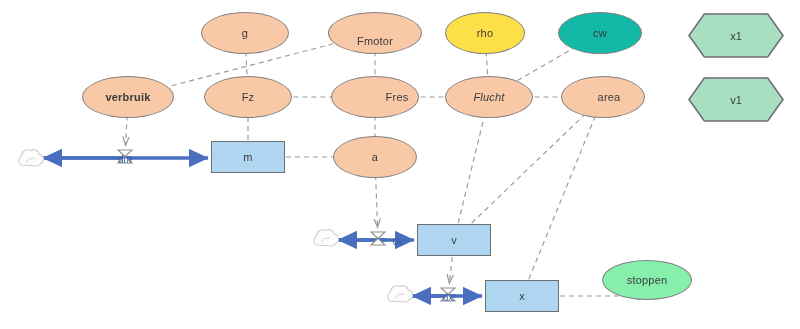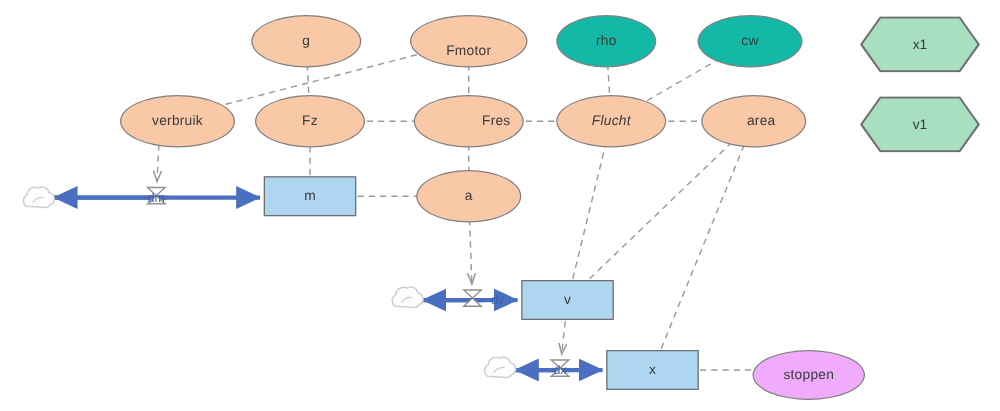--- a/index.html
+++ b/index.html
@@ -99,45 +99,45 @@
       </g>
   </svg>
 
   <div id="aux-layer">
       <div class="node aux" style="left: 201px; top: 12px; width: 88px; height: 42px; background: rgb(249, 201, 167); border-color: rgb(128, 128, 128);">
         <span style="color: rgb(58, 58, 58);">g</span>
       </div>
       <div class="node aux" style="left: 328px; top: 12px; width: 94px; height: 42px; background: rgb(249, 201, 167); border-color: rgb(128, 128, 128);">
         <span style="color: rgb(58, 58, 58); margin-top: 16px;">Fmotor</span>
       </div>
-      <div class="node aux" style="left: 445px; top: 12px; width: 80px; height: 42px; background: #14b8a6; border-color: rgb(128, 128, 128); align-items: center;">
+      <div class="node aux" style="left: 445px; top: 12px; width: 80px; height: 42px; background: #fde047; border-color: rgb(128, 128, 128); align-items: center;">
         <span style="color: rgb(58, 58, 58);">rho</span>
       </div>
       <div class="node aux" style="left: 558px; top: 12px; width: 84px; height: 42px; background: #14b8a6; border-color: rgb(128, 128, 128);">
         <span style="color: rgb(58, 58, 58);">cw</span>
       </div>
-      <div class="node aux" style="left: 96px; top: 76px; width: 92px; height: 42px; background: rgb(249, 201, 167); border-color: rgb(128, 128, 128);">
+      <div class="node aux" style="left: 82px; top: 76px; width: 92px; height: 42px; background: rgb(249, 201, 167); border-color: rgb(128, 128, 128); font-weight: bold;">
         <span style="color: rgb(58, 58, 58);">verbruik</span>
       </div>
       <div class="node aux" style="left: 204px; top: 76px; width: 88px; height: 42px; background: rgb(249, 201, 167); border-color: rgb(128, 128, 128);">
         <span style="color: rgb(58, 58, 58);">Fz</span>
       </div>
       <div class="node aux" style="left: 331px; top: 76px; width: 88px; height: 42px; background: rgb(249, 201, 167); border-color: rgb(128, 128, 128);">
         <span style="color: rgb(58, 58, 58); padding-left: 44px;">Fres</span>
       </div>
       <div class="node aux" style="left: 445px; top: 76px; width: 88px; height: 42px; background: rgb(249, 201, 167); border-color: rgb(128, 128, 128);">
         <span style="color: rgb(58, 58, 58); font-style: italic;">Flucht</span>
       </div>
       <div class="node aux" style="left: 561px; top: 76px; width: 84px; height: 42px; background: rgb(249, 201, 167); border-color: rgb(128, 128, 128);">
         <span style="color: rgb(58, 58, 58); padding-left: 12px;">area</span>
       </div>
       <div class="node aux" style="left: 333px; top: 136px; width: 84px; height: 42px; background: rgb(249, 201, 167); border-color: rgb(128, 128, 128);">
         <span style="color: rgb(58, 58, 58);">a</span>
       </div>
-      <div class="node aux" style="left: 602px; top: 280px; width: 90px; height: 40px; background: #f0abfc; border-color: rgb(128, 128, 128);">
+      <div class="node aux" style="left: 602px; top: 260px; width: 90px; height: 40px; background: #86efac; border-color: rgb(128, 128, 128);">
         <span style="color: rgb(58, 58, 58);">stoppen</span>
       </div>
     </div>
   <div id="stock-layer">
       <div class="node stock" style="left: 211px; top: 141px; width: 74px; height: 32px; background: rgb(174, 214, 241); border-color: rgb(110, 110, 110);">
         <span style="color: rgb(58, 58, 58);">m</span>
       </div>
       <div class="node stock" style="left: 417px; top: 224px; width: 74px; height: 32px; background: rgb(174, 214, 241); border-color: rgb(110, 110, 110);">
         <span style="color: rgb(58, 58, 58);">v</span>
       </div>

